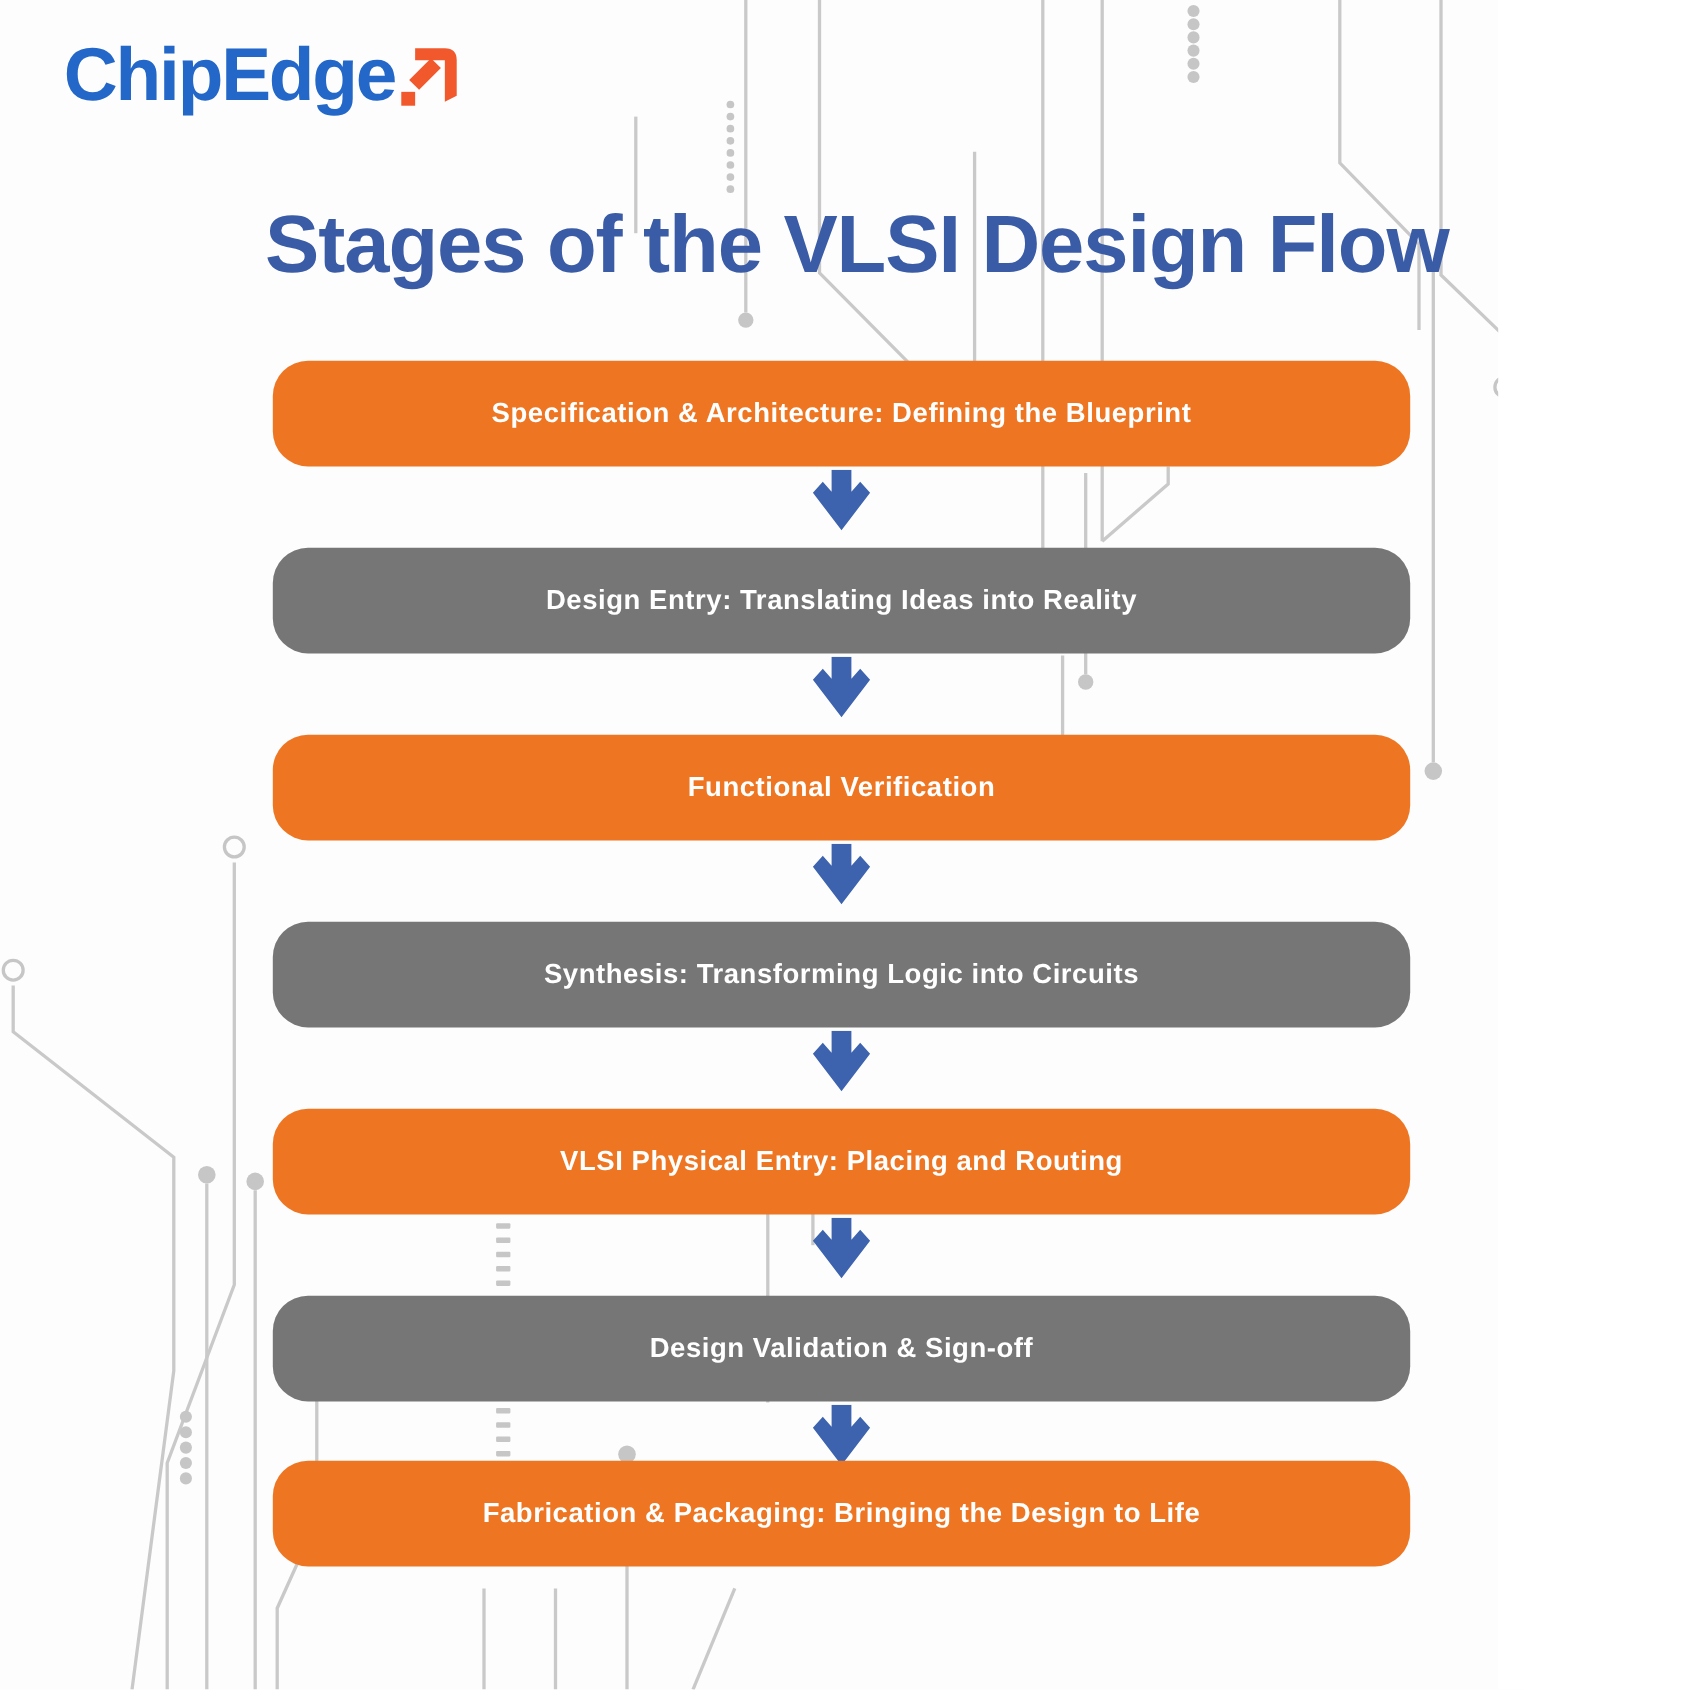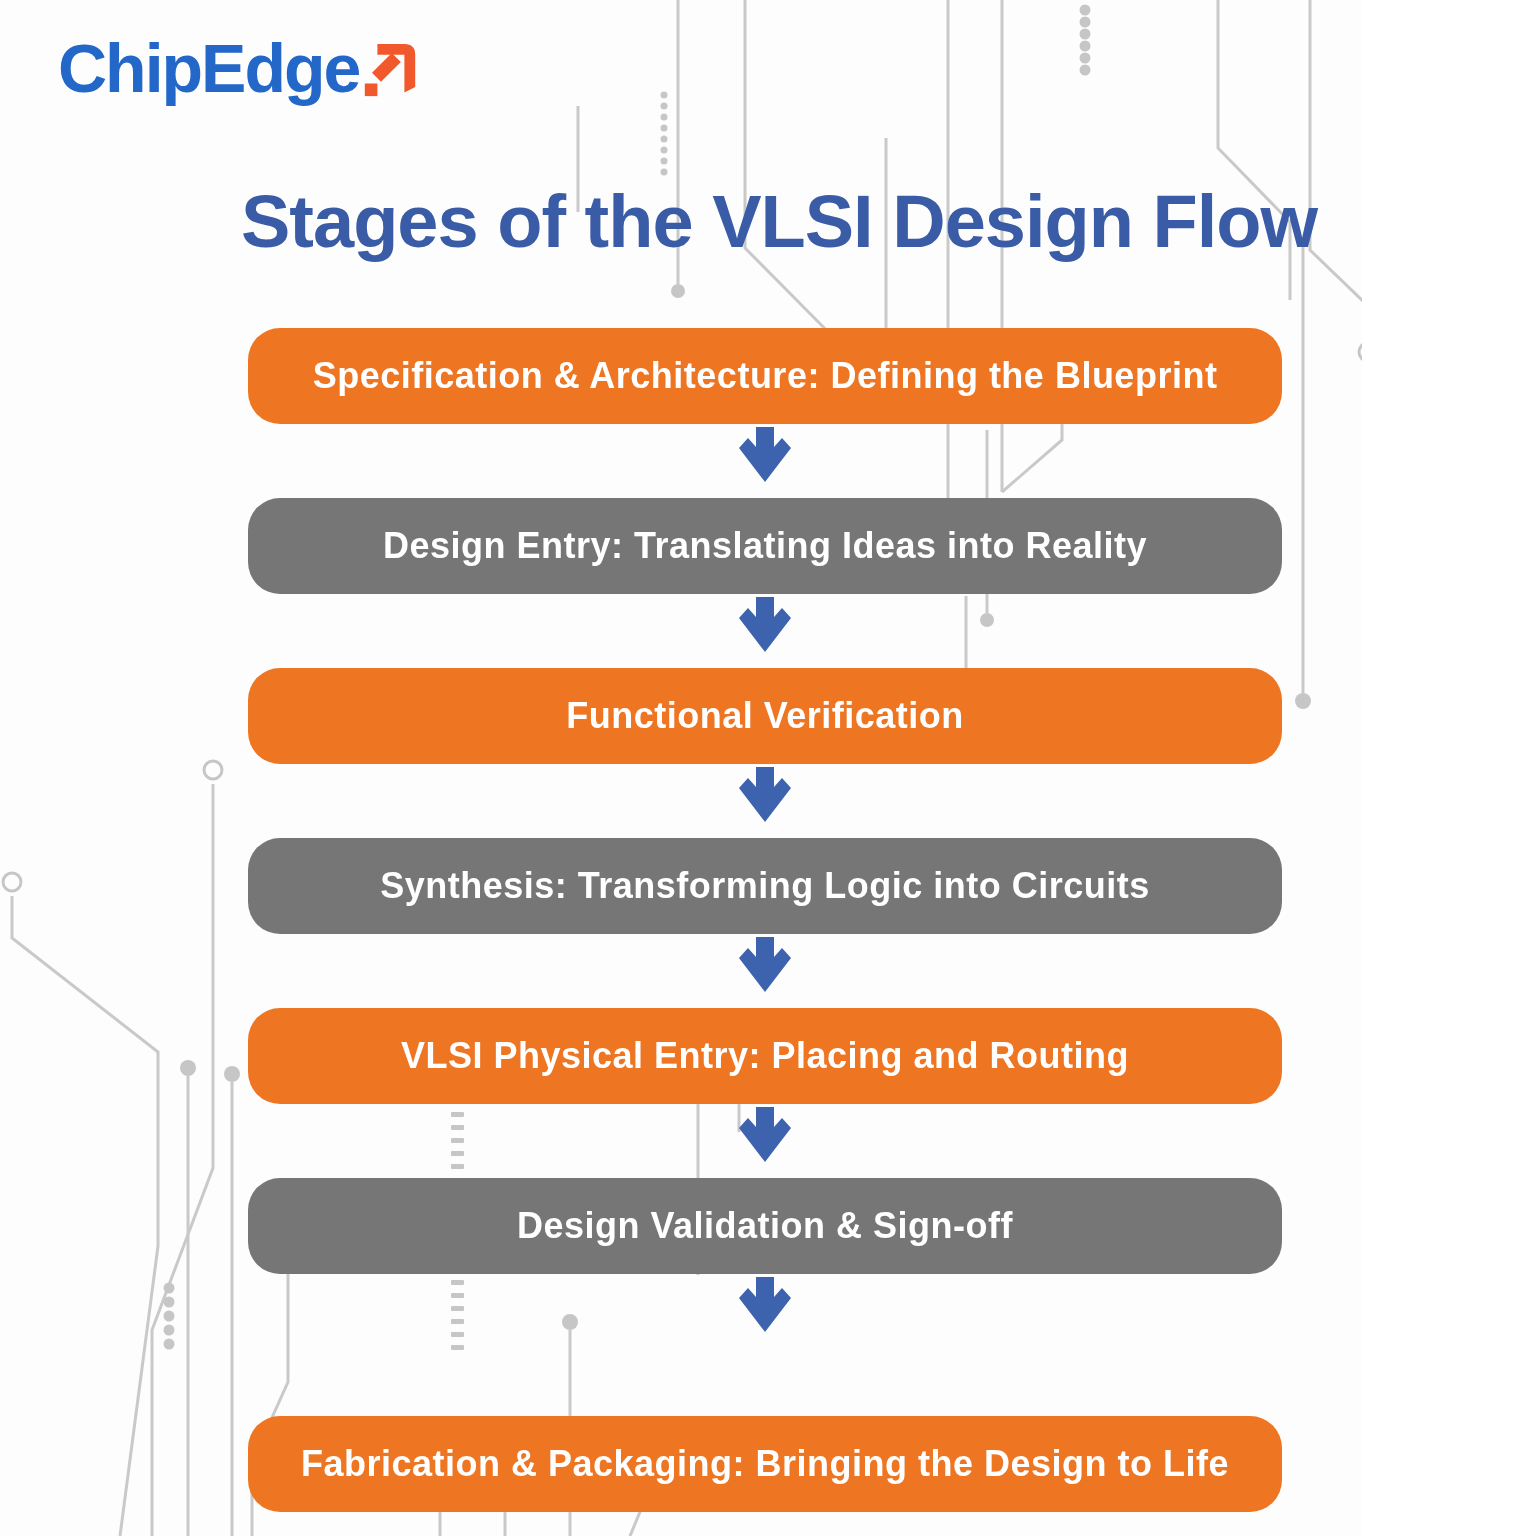--- a/index.html
+++ b/index.html
@@ -29,21 +29,21 @@
   }
 
   .stage-box{
     position:absolute;left:248px;width:1034px;height:96px;
     border-radius:32px;
     display:flex;align-items:center;justify-content:center;
   }
   .stage-box[data-variant="orange"]{background:#EE7623;}
   .stage-box[data-variant="gray"]{background:#767676;}
   .stage-label{
-    color:#ffffff;font-size:36px;font-weight:bold;letter-spacing:0.5px;
+    color:#ffffff;font-size:25px;font-weight:bold;letter-spacing:0.5px;
     text-align:center;white-space:nowrap;
   }
 
   .flow-arrow{position:absolute;left:738px;width:54px;height:56px;}
   .flow-arrow svg{display:block;width:54px;height:56px;}
 </style>
 </head>
 <body>
 
 <div class="canvas">
@@ -201,18 +201,18 @@
 
     <div class="stage-box" style="top:1178px" data-variant="gray">
       <span class="stage-label">Design Validation &amp; Sign-off</span>
     </div>
     <div class="flow-arrow" style="top:1277px">
       <svg viewBox="0 0 54 56">
           <path fill="#3D63AE" d="M18 0 H36 V20 L44 11 L53 21 L27 55 L1 21 L10 11 L18 20 Z"></path>
         </svg>
     </div>
 
-    <div class="stage-box" style="top:1416px" data-variant="orange">
+    <div class="stage-box" style="top:1328px" data-variant="orange">
       <span class="stage-label">Fabrication &amp; Packaging: Bringing the Design to Life</span>
     </div>
 
   </div>
 </div>
 
 </body></html>

